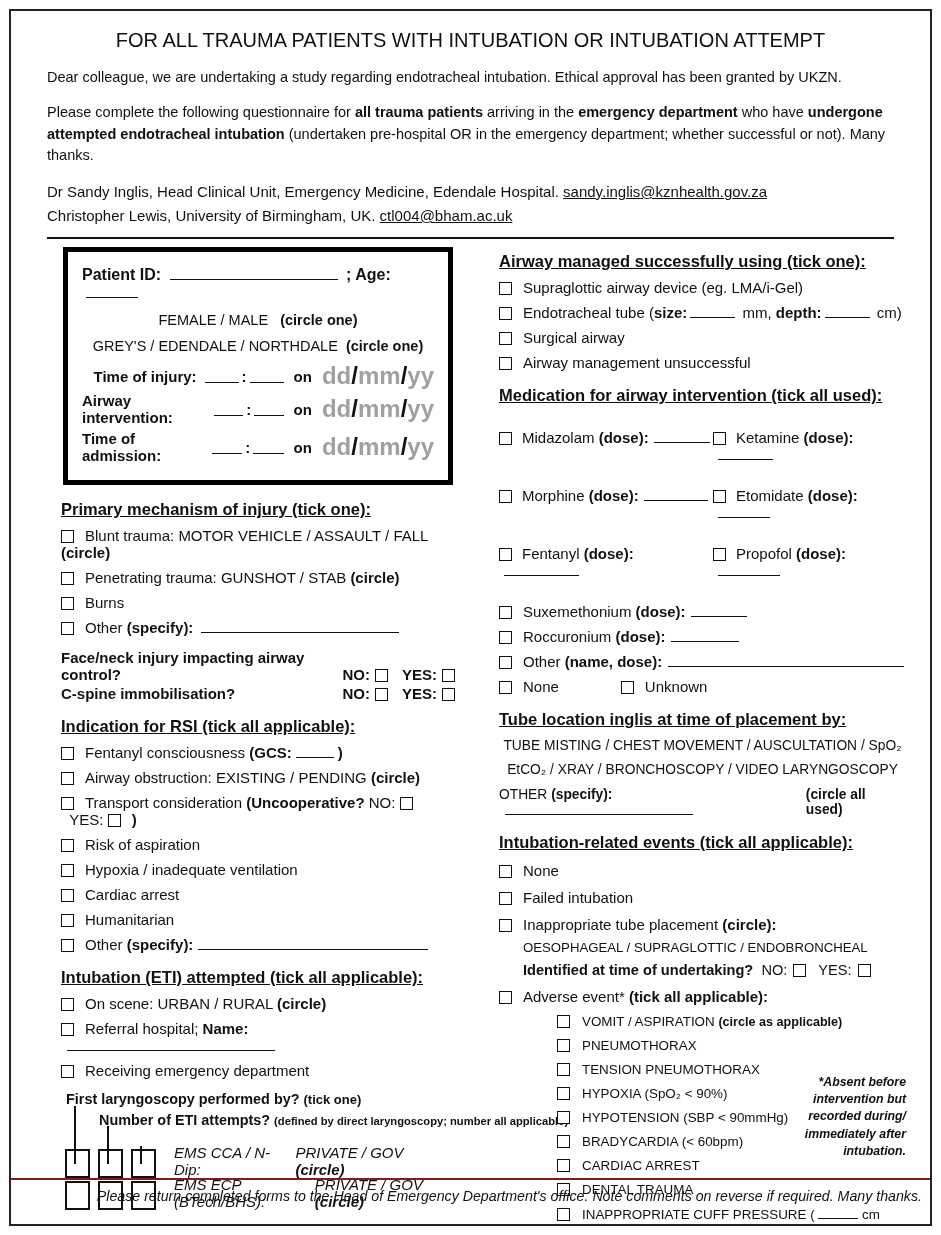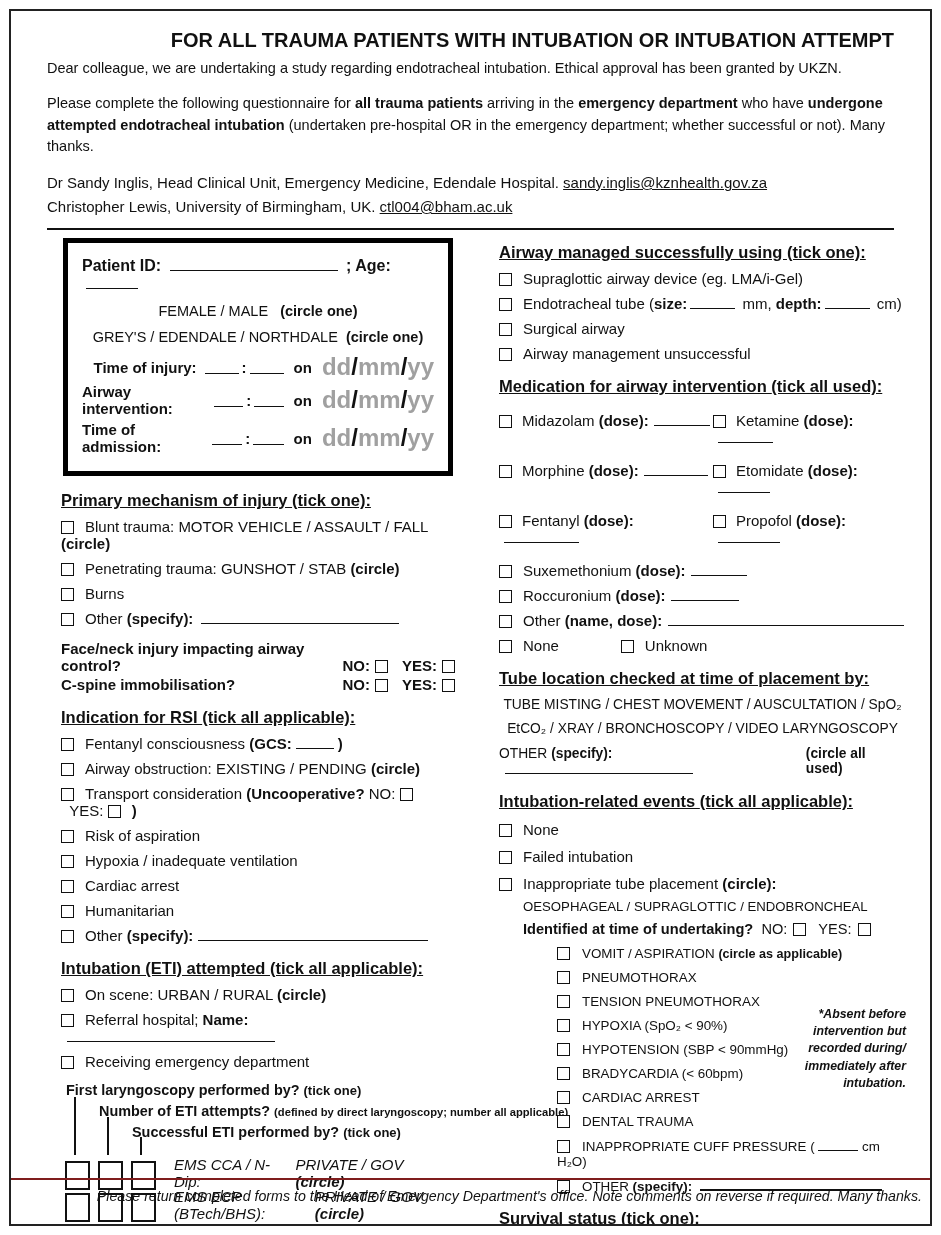--- a/index.html
+++ b/index.html
@@ -1,21 +1,21 @@
 <!DOCTYPE html>
 <html><head>
 <meta charset="utf-8">
 <style>
   * { box-sizing: border-box; }
   body { margin:0; width:941px; height:1235px; position:relative; background:#fff;
          font-family:"Liberation Sans","DejaVu Sans",sans-serif; color:#111; }
   .page { position:absolute; left:9px; top:9px; right:9px; bottom:9px; border:2px solid #222;
           overflow:hidden; background:#fff; }
   .hdr { padding:8px 36px 0; }
-  .title { text-align:right; font-weight:700; font-size:20px; margin:10px 0 6px; }
+  .title { text-align:center; font-weight:400; font-size:20px; margin:10px 0 15px; }
   .para { font-size:14.5px; line-height:1.5; margin:0 0 13px; }
   .contact { font-size:15px; line-height:1.6; margin:0; }
   a.mail { color:#111; text-decoration:underline; }
   .divider { border-top:2px solid #111; margin:9px 0 0; }
   .b { font-weight:700; }
   .cols { display:flex; padding:4px 24px 0 50px; gap:44px; align-items:flex-start; }
   .colL { width:394px; flex:none; }
   .colR { flex:1; min-width:0; }
   .cb { display:inline-block; width:13px; height:13px; border:1.5px solid #111; vertical-align:-2px; background:#fff; flex:none; }
   .bl { display:inline-block; border-bottom:1.4px solid #111; height:13px; }
@@ -40,21 +40,21 @@
   .etihead { position:relative; font-weight:700; font-size:14.4px; margin-top:10px; }
   .gq { line-height:20px; white-space:nowrap; }
   .gnote { font-size:11.2px; }
   .vl { position:absolute; width:2px; background:#111; }
   .gridrows { margin-top:13px; }
   .grow { display:flex; align-items:flex-end; margin-left:4px;font-style:italic; }
   .grow + .grow { margin-top:-2px; }
   .tbox { width:25px; height:29px; border:2px solid #111; margin-right:8px; }
   .glabel { flex:1; margin-left:10px; display:flex; justify-content:space-between; align-items:baseline; font-size:15px; }
   
-  .medrow { display:flex; margin:16px 0; font-size:15px; }
+  .medrow { display:flex; margin:24px 0; font-size:15px; }
   .medL { width:214px; flex:none; }
   .medR { flex:1; }
   .medrow .cb { margin-right:10px; }
   
   .capline { text-align:center; font-size:13.8px; margin:9px 0; }
   .otherline { font-size:13.8px; margin:10px 0 0; display:flex; justify-content:space-between; align-items:baseline; }
   
   .subcaps { margin:7px 0 7px 24px; font-size:13.2px; }
   .subbold { margin:7px 0 7px 24px; font-size:14.6px; font-weight:700; }
   .subbold .cb { margin:0 12px 0 6px; font-weight:400; }
@@ -155,21 +155,20 @@
       <div class="item"><span class="cb"></span><span>On scene:  URBAN  /  RURAL  </span><span class="b">(circle)</span></div>
       <div class="item"><span class="cb"></span><span>Referral hospital; </span><span class="b">Name:</span><span class="bl" style="width:208px; margin-left:6px;"></span></div>
       <div class="item"><span class="cb"></span><span>Receiving emergency department</span></div>
 
       <div class="etihead">
         <div class="vl" style="left:13px; top:17px; height:58px;"></div>
         <div class="vl" style="left:46px; top:37px; height:38px;"></div>
         <div class="vl" style="left:79px; top:57px; height:18px;"></div>
         <div class="gq" style="margin-left:5px;"><span>First laryngoscopy performed by? </span><span class="gnote" style="font-size:13px;">(tick one)</span></div>
         <div class="gq" style="margin-left:38px;"><span>Number of ETI attempts? </span><span class="gnote">(defined by direct laryngoscopy; number all applicable)</span></div>
-        <div class="gq" style="margin-left:71px;"><span>Successful ETI performed by? </span><span class="gnote" style="font-size:13px;">(tick one)</span></div>
       </div>
       <div class="gridrows">
         <div class="grow">
           <span class="tbox"></span>
             <span class="tbox"></span>
             <span class="tbox"></span>
           <span class="glabel">
               <span>EMS CCA / N-Dip:</span>
               <span><span>PRIVATE  /  GOV  </span><span class="b">(circle)</span></span>
             </span>
@@ -207,34 +206,35 @@
       </div>
       <div class="medrow">
         <span class="medL"><span class="cb"></span><span>Fentanyl </span><span class="b">(dose):</span><span class="bl" style="width:75px; margin-left:5px;"></span></span>
         <span class="medR"><span class="cb"></span><span>Propofol </span><span class="b">(dose):</span><span class="bl" style="width:62px; margin-left:5px;"></span></span>
       </div>
       <div class="item"><span class="cb"></span><span>Suxemethonium </span><span class="b">(dose):</span><span class="bl" style="width:56px; margin-left:5px;"></span></div>
       <div class="item"><span class="cb"></span><span>Roccuronium </span><span class="b">(dose):</span><span class="bl" style="width:68px; margin-left:5px;"></span></div>
       <div class="item"><span class="cb"></span><span>Other </span><span class="b">(name, dose):</span><span class="bl" style="width:236px; margin-left:6px;"></span></div>
       <div class="item"><span class="cb"></span><span>None</span><span style="display:inline-block; width:62px;"></span><span class="cb"></span><span>Unknown</span></div>
 
-      <div class="sec"><span>Tube location checked at time of placement by:</span></div>
+      <div class="sec"><span>Tube location inglis at time of placement by:</span></div>
       <div class="capline">TUBE MISTING  /  CHEST MOVEMENT  /  AUSCULTATION  /  SpO₂</div>
       <div class="capline">EtCO₂  /  XRAY  /  BRONCHOSCOPY  /  VIDEO LARYNGOSCOPY</div>
       <div class="otherline">
         <span><span>OTHER </span><span class="b">(specify):</span><span class="bl" style="width:188px; margin-left:6px;"></span></span>
         <span class="b">(circle all used)</span>
       </div>
 
       <div class="sec"><span>Intubation-related events </span><span>(tick all applicable):</span></div>
       <div class="item" style="margin:10px 0;"><span class="cb"></span><span>None</span></div>
       <div class="item" style="margin:10px 0;"><span class="cb"></span><span>Failed intubation</span></div>
       <div class="item" style="margin:10px 0 6px;"><span class="cb"></span><span>Inappropriate tube placement </span><span class="b">(circle):</span></div>
       <div class="subcaps">OESOPHAGEAL  /   SUPRAGLOTTIC  /   ENDOBRONCHEAL</div>
       <div class="subbold"><span>Identified at time of undertaking?</span>&nbsp; <span style="font-weight:400;">NO:</span><span class="cb"></span><span style="font-weight:400;">YES:</span><span class="cb"></span></div>
+      <div class="item" style="margin:10px 0 6px;"><span class="cb"></span><span>Adverse event* </span><span class="b">(tick all applicable):</span></div>
 
       <div class="adv">
         <div class="advnote">*Absent  before intervention but recorded during/ immediately after intubation.</div>
         <div class="advrow"><span class="cb"></span><span>VOMIT  /  ASPIRATION  </span><span class="b" style="font-size:12.6px;">(circle as applicable)</span></div>
         <div class="advrow"><span class="cb"></span><span>PNEUMOTHORAX</span></div>
         <div class="advrow"><span class="cb"></span><span>TENSION PNEUMOTHORAX</span></div>
         <div class="advrow"><span class="cb"></span><span>HYPOXIA (SpO₂ &lt; 90%)</span></div>
         <div class="advrow"><span class="cb"></span><span>HYPOTENSION (SBP &lt; 90mmHg)</span></div>
         <div class="advrow"><span class="cb"></span><span>BRADYCARDIA (&lt; 60bpm)</span></div>
         <div class="advrow"><span class="cb"></span><span>CARDIAC ARREST</span></div>

